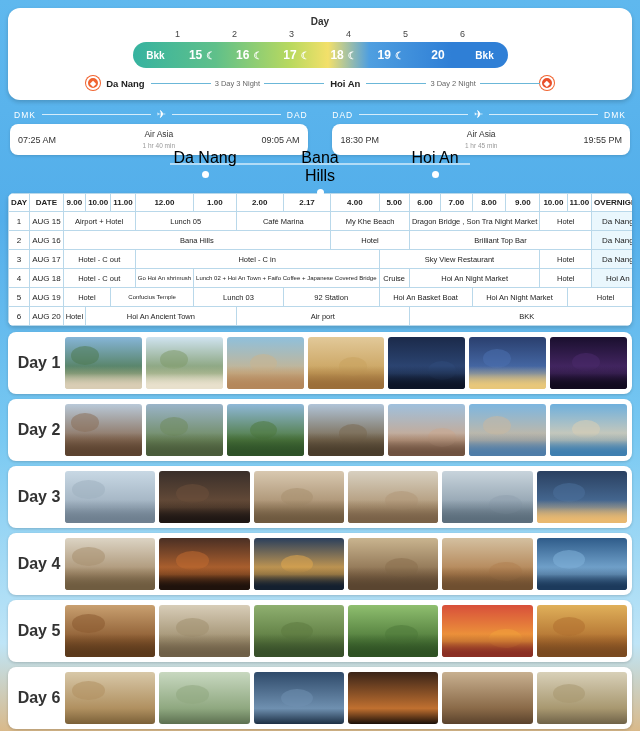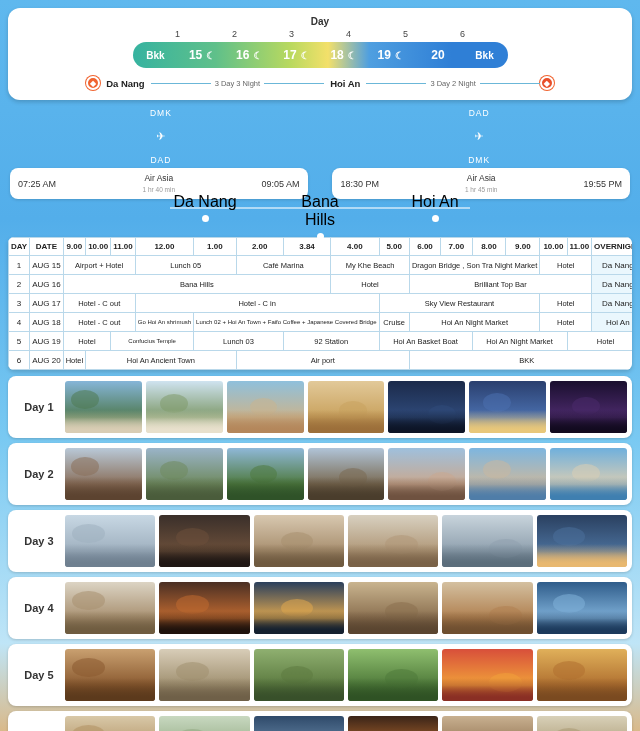--- a/index.html
+++ b/index.html
@@ -51,21 +51,21 @@
   .pin.green { background:#e8502b; }
   .rlabel { font-size:9.5px; color:#222; font-weight:bold; margin:0 6px; }
   .rline { height:1px; background:#6bb7d8; position:relative; }
   .rseg { display:flex; align-items:center; }
   .rseg .rline { width:60px; }
   .rtext { font-size:7.5px; color:#666; padding:0 4px; white-space:nowrap; }
 
   
   .flight-band { margin:4px 10px 2px 10px; color:#fff; }
   .fb-top { display:flex; align-items:center; justify-content:space-between; font-size:8px; padding:0 4px; }
-  .fb-half { display:flex; align-items:center; gap:6px; width:48%;flex-direction:column; }
+  .fb-half { display:flex; align-items:center; gap:6px; width:48%; }
   .fb-half .code { font-size:8.5px; letter-spacing:1px; }
   .fb-line { flex:1; height:1px; background:rgba(255,255,255,.75); position:relative; }
   .plane { font-size:11px; }
   .fb-row { display:flex; justify-content:space-between; margin-top:3px; gap:6px; }
   .fb-box {
     width:48%; background:#ffffff; border-radius:8px; padding:5px 8px;
     display:flex; align-items:center; justify-content:space-between;
     color:#333; font-size:9px; box-shadow:0 1px 3px rgba(0,0,0,.15);
   }
   .fb-box .mid { text-align:center; line-height:1.15; }
@@ -102,21 +102,21 @@
   tbody td { height:19px; }
 
   
   .days { margin:6px 8px 0 8px; }
   .dayrow {
     display:flex; align-items:stretch; background:#fff; border-radius:8px;
     margin-bottom:5px; padding:5px; box-shadow:0 1px 3px rgba(0,0,0,.18);
   }
   .daylabel {
     width:52px; min-width:52px; display:flex; align-items:center; justify-content:center;
-    font-size:11px; font-weight:bold; color:#333;
+    font-size:16px; font-weight:bold; color:#333;
   }
   .thumbs { display:flex; gap:4px; flex:1; }
   .thumb { flex:1; height:52px; border-radius:3px; overflow:hidden; position:relative; }
   .thumb .sky { position:absolute; inset:0; }
   .thumb .fg { position:absolute; left:0; right:0; bottom:0; height:45%; }
   .thumb .blob { position:absolute; border-radius:50%; }
 </style>
 </head>
 <body>
 
@@ -244,21 +244,21 @@
       <thead>
         <tr id="head-row">
             <th class="col-day">DAY</th>
             <th class="col-date">DATE</th>
             <th>9.00</th>
             <th>10.00</th>
             <th>11.00</th>
             <th>12.00</th>
             <th>1.00</th>
             <th>2.00</th>
-            <th>3.84</th>
+            <th>2.17</th>
             <th>4.00</th>
             <th>5.00</th>
             <th>6.00</th>
             <th>7.00</th>
             <th>8.00</th>
             <th>9.00</th>
             <th>10.00</th>
             <th>11.00</th>
             <th class="col-ovn">OVERNIGHT</th>
           </tr>

